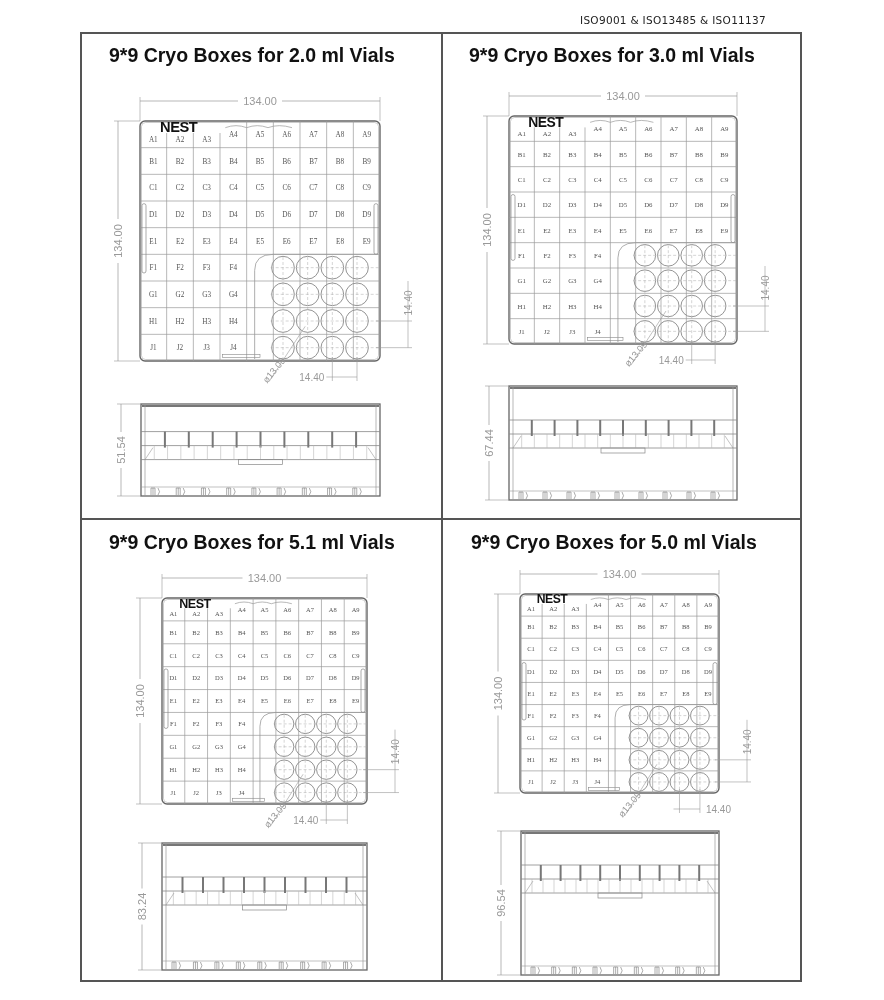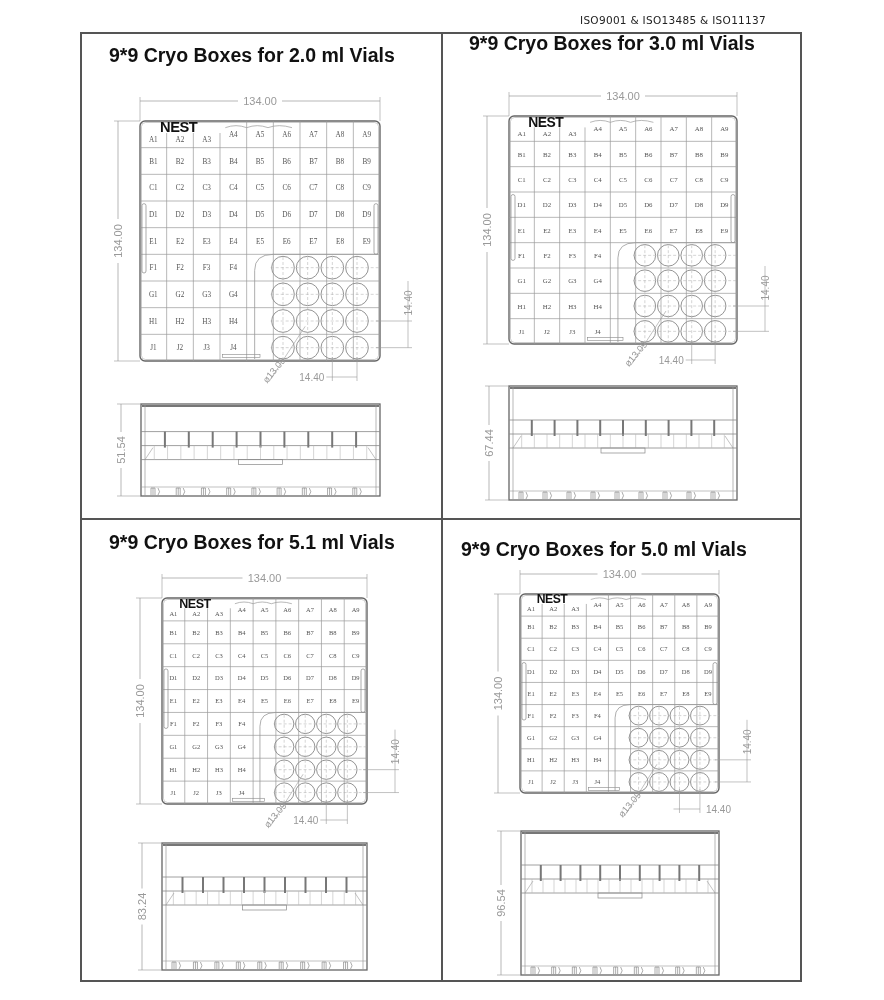--- a/index.html
+++ b/index.html
@@ -210,21 +210,21 @@
     <path d="M327.55555555555554 495 v-7 h4 v7 M329.55555555555554 488 v7 M334.55555555555554 488 q3 4 0 7" fill="none" stroke="#888" stroke-width="0.7"></path>
     <text x="352.77777777777777" y="495" font-size="8" fill="#777" font-family="&quot;Liberation Mono&quot;,monospace"></text>
     <path d="M352.77777777777777 495 v-7 h4 v7 M354.77777777777777 488 v7 M359.77777777777777 488 q3 4 0 7" fill="none" stroke="#888" stroke-width="0.7"></path>
     <line x1="121" y1="404" x2="121" y2="496" stroke="#999999" stroke-width="0.7"></line>
     <line x1="117" y1="404" x2="141" y2="404" stroke="#999999" stroke-width="0.6"></line>
     <line x1="117" y1="496" x2="141" y2="496" stroke="#999999" stroke-width="0.6"></line>
     <rect x="114" y="432" width="14" height="36" fill="#fff"></rect>
     <text x="125" y="450" font-size="11" fill="#999999" text-anchor="middle" class="dim" transform="rotate(-90 125 450)">51.54</text>
   </svg>
 
-<div class="title" style="left:469px;top:32px;">9*9 Cryo Boxes for 3.0 ml Vials</div>
+<div class="title" style="left:469px;top:44px;">9*9 Cryo Boxes for 3.0 ml Vials</div>
 <svg class="topview" style="left:0;top:0;width:884px;height:1000px;">
     <rect x="509" y="116" width="228" height="228" rx="5" fill="none" stroke="#666" stroke-width="1.4"></rect>
     <rect x="510.5" y="117.5" width="225" height="225" rx="4" fill="none" stroke="#aaa" stroke-width="0.6"></rect>
     <line x1="534.3333333333334" y1="127.4" x2="534.3333333333334" y2="344" stroke="#999" stroke-width="0.7"></line>
     <line x1="509" y1="141.33333333333334" x2="737" y2="141.33333333333334" stroke="#999" stroke-width="0.7"></line>
     <line x1="559.6666666666666" y1="127.4" x2="559.6666666666666" y2="344" stroke="#999" stroke-width="0.7"></line>
     <line x1="509" y1="166.66666666666666" x2="737" y2="166.66666666666666" stroke="#999" stroke-width="0.7"></line>
     <line x1="585" y1="127.4" x2="585" y2="344" stroke="#999" stroke-width="0.7"></line>
     <line x1="509" y1="192" x2="737" y2="192" stroke="#999" stroke-width="0.7"></line>
     <line x1="610.3333333333334" y1="116" x2="610.3333333333334" y2="344" stroke="#999" stroke-width="0.7"></line>
@@ -600,21 +600,21 @@
     <path d="M322.1111111111111 969 v-7 h4 v7 M324.1111111111111 962 v7 M329.1111111111111 962 q3 4 0 7" fill="none" stroke="#888" stroke-width="0.7"></path>
     <text x="343.55555555555554" y="969" font-size="8" fill="#777" font-family="&quot;Liberation Mono&quot;,monospace"></text>
     <path d="M343.55555555555554 969 v-7 h4 v7 M345.55555555555554 962 v7 M350.55555555555554 962 q3 4 0 7" fill="none" stroke="#888" stroke-width="0.7"></path>
     <line x1="142" y1="843" x2="142" y2="970" stroke="#999999" stroke-width="0.7"></line>
     <line x1="138" y1="843" x2="162" y2="843" stroke="#999999" stroke-width="0.6"></line>
     <line x1="138" y1="970" x2="162" y2="970" stroke="#999999" stroke-width="0.6"></line>
     <rect x="135" y="888.5" width="14" height="36" fill="#fff"></rect>
     <text x="146" y="906.5" font-size="11" fill="#999999" text-anchor="middle" class="dim" transform="rotate(-90 146 906.5)">83.24</text>
   </svg>
 
-<div class="title" style="left:461px;top:531px;margin-top:7px;">9*9 Cryo Boxes for 5.0 ml Vials</div>
+<div class="title" style="left:471px;top:531px;">9*9 Cryo Boxes for 5.0 ml Vials</div>
 <svg class="topview" style="left:0;top:0;width:884px;height:1000px;">
     <rect x="520" y="594" width="199" height="199" rx="5" fill="none" stroke="#666" stroke-width="1.4"></rect>
     <rect x="521.5" y="595.5" width="196" height="196" rx="4" fill="none" stroke="#aaa" stroke-width="0.6"></rect>
     <line x1="542.1111111111111" y1="603.95" x2="542.1111111111111" y2="793" stroke="#999" stroke-width="0.7"></line>
     <line x1="520" y1="616.1111111111111" x2="719" y2="616.1111111111111" stroke="#999" stroke-width="0.7"></line>
     <line x1="564.2222222222222" y1="603.95" x2="564.2222222222222" y2="793" stroke="#999" stroke-width="0.7"></line>
     <line x1="520" y1="638.2222222222222" x2="719" y2="638.2222222222222" stroke="#999" stroke-width="0.7"></line>
     <line x1="586.3333333333334" y1="603.95" x2="586.3333333333334" y2="793" stroke="#999" stroke-width="0.7"></line>
     <line x1="520" y1="660.3333333333334" x2="719" y2="660.3333333333334" stroke="#999" stroke-width="0.7"></line>
     <line x1="608.4444444444445" y1="594" x2="608.4444444444445" y2="793" stroke="#999" stroke-width="0.7"></line>

